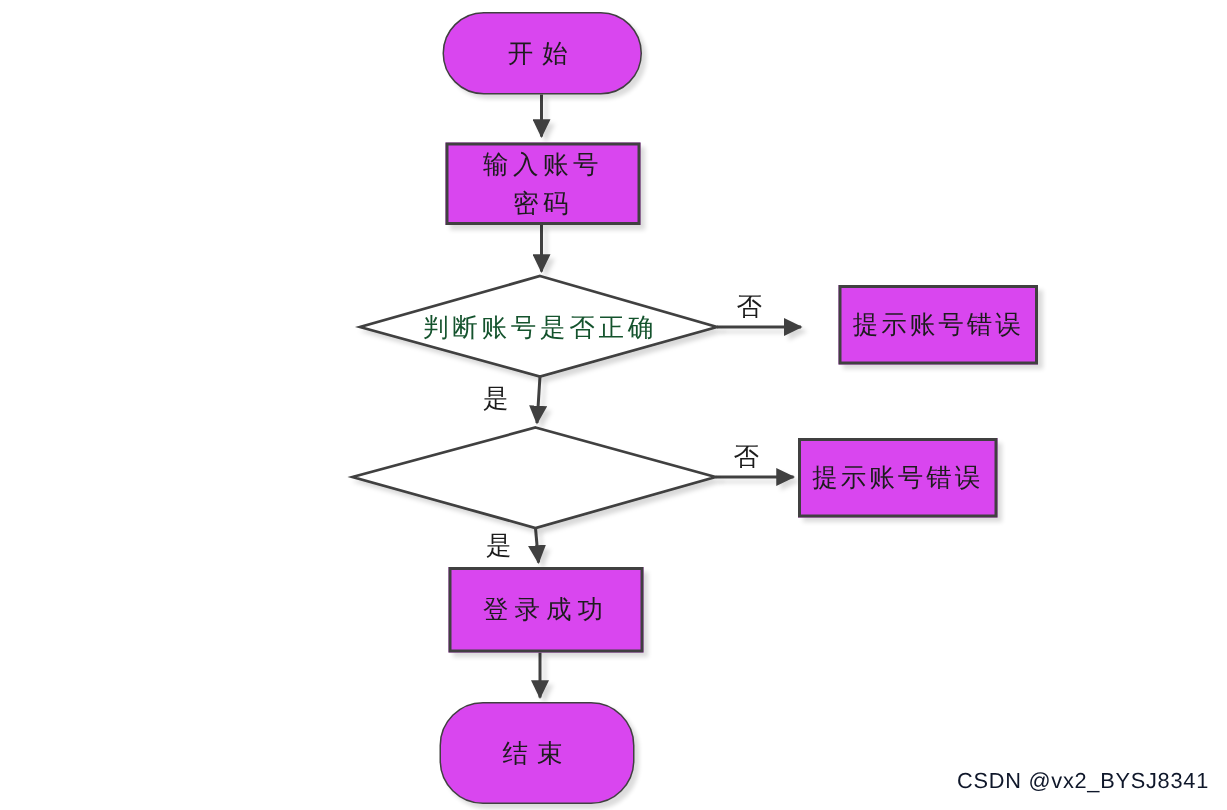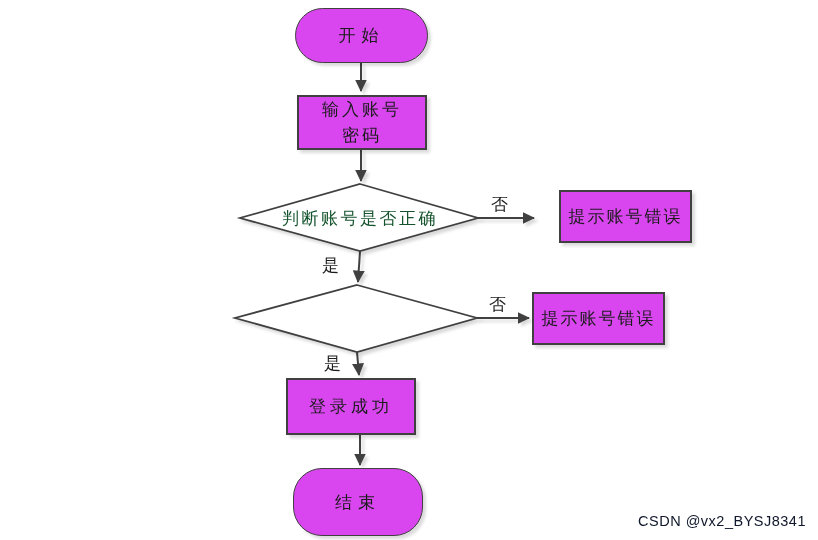--- a/index.html
+++ b/index.html
@@ -89,21 +89,21 @@
   <div class="dlabel" style="left:246px;top:200px;width:228px;height:36px;">判断账号是否正确</div>
 
   <div class="node" style="left:559px;top:190px;width:133px;height:53px;letter-spacing:2px;">
     <span>提示账号错误</span>
   </div>
 
   <div class="node" style="left:532px;top:292px;width:133px;height:53px;letter-spacing:2px;">
     <span>提示账号错误</span>
   </div>
 
-  <div class="node" style="left:286px;top:378px;width:130px;height:57px;letter-spacing:4px;">
+  <div class="node" style="left:299px;top:378px;width:130px;height:57px;letter-spacing:4px;">
     <span>登录成功</span>
   </div>
 
   <div class="node stadium" style="left:293px;top:468px;width:130px;height:68px;letter-spacing:6px;">
     <span>结束</span>
   </div>
 
   <div class="edge-label" style="left:322px;top:257px;">是</div>
   <div class="edge-label" style="left:491px;top:196px;">否</div>
   <div class="edge-label" style="left:324px;top:355px;">是</div>

